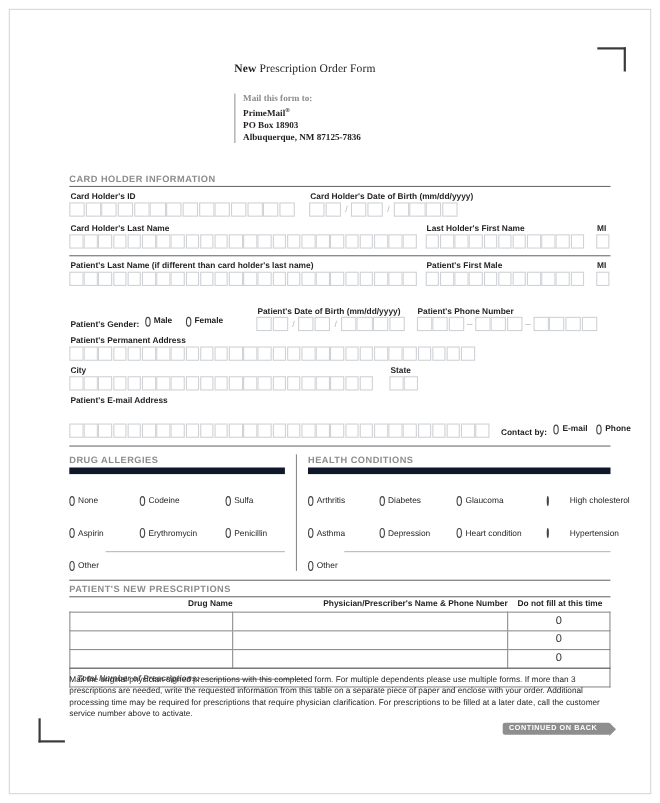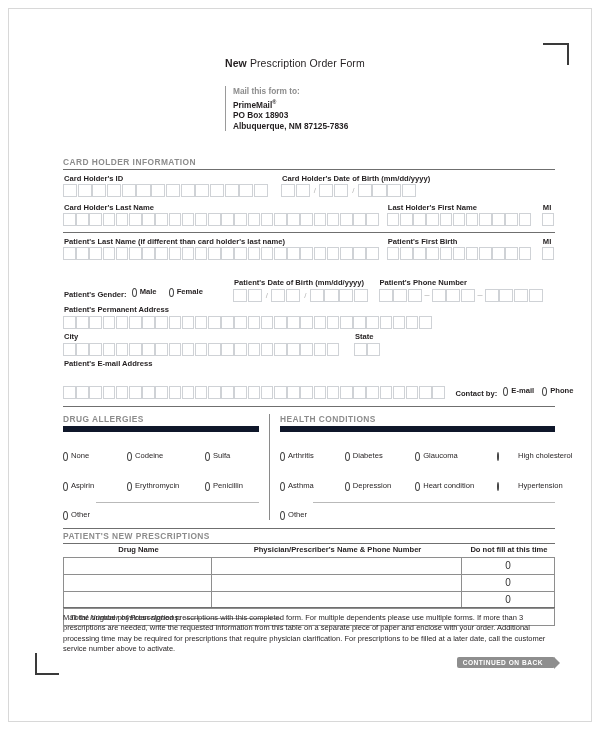--- a/index.html
+++ b/index.html
@@ -31,21 +31,21 @@
   .corner { position: absolute; }
   .corner i { position: absolute; background: #3a3a3a; display: block; }
   .corner-tr { right: 22px; top: 34px; width: 26px; height: 22px; }
   .corner-tr i.h { left: 0; top: 0; width: 26px; height: 2px; }
   .corner-tr i.v { right: 0; top: 0; width: 2px; height: 22px; }
   .corner-bl { left: 26px; bottom: 46px; width: 24px; height: 22px; }
   .corner-bl i.v { left: 0; top: 0; width: 2px; height: 22px; }
   .corner-bl i.h { left: 0; bottom: 0; width: 24px; height: 2px; }
 
   
-  .header { position: absolute; left: 216px; top: 48px; }
+  .header { position: absolute; left: 204px; top: 48px; font-family: Liberation Serif, serif; }
   .form-title { font-size: 10.5px; letter-spacing: .1px; }
   .form-title b { font-weight: bold; }
   .mail-block {
     margin-top: 17px;
     border-left: 1.5px solid #9a9a9a;
     padding-left: 7px;
     font-size: 8.3px;
     line-height: 10.6px;
     font-weight: bold;
   }
@@ -89,40 +89,40 @@
 
   
   .radio {
     display: inline-block;
     width: 5px; height: 9px;
     border: 1px solid #444;
     border-radius: 50%;
     vertical-align: -1px;
     margin-right: 3px;
   }
-  .opt { font-size: 7.6px; white-space: nowrap; display: inline-flex; align-items: flex-end; margin-top: 16px; }
+  .opt { font-size: 7.6px; white-space: nowrap; display: inline-flex; align-items: center; margin-top: 16px; }
   .opt .txt { line-height: 10px; }
 
   
   .twocol { display: flex; margin-top: 7px; }
   .col-left { width: 196px; }
   .col-right { width: 286px; margin-left: 10px; padding-left: 10px; border-left: 1.4px solid #8a8a8a; }
   .optrow { display: flex; margin-top: 3.5px; }
   .optrow .opt { margin-right: 0; }
   .cl1 { width: 64px; } .cl2 { width: 78px; } .cl3 { width: 54px; }
   .cr1 { width: 68px; } .cr2 { width: 74px; } .cr3 { width: 86px; } .cr4 { width: 58px; gap: 16px; }
   .otherline {
     flex: 1; border-bottom: 1px solid #b9b9b9;
     margin-left: 6px; height: 9px;
   }
 
   
   table.rx { width: 100%; border-collapse: collapse; margin-top: 1px; }
   table.rx th {
-    font-size: 7.6px; font-weight: bold; text-align: center;
+    font-size: 7.6px; font-weight: bold; text-align: right;
     padding: 0 0 2.5px 2px; border: none; color: #231f20;
   }
   table.rx th.c { text-align: center; }
   table.rx td {
     border: 1px solid #8e8e8e;
     height: 17px;
   }
   table.rx td.mark { text-align: center; font-size: 10px; color: #333; }
   td.total {
     border: 1px solid #8e8e8e;
@@ -313,21 +313,21 @@
               <span class="bx"></span>
               <span class="bx"></span>
               <span class="bx"></span>
               <span class="bx"></span>
               <span class="bx"></span>
               <span class="bx"></span>
               <span class="bx"></span>
             </div>
         </div>
         <div>
-          <div class="fld-label">Patient's First Birth</div>
+          <div class="fld-label">Patient's First Male</div>
           <div class="comb sm">
               <span class="bx"></span>
               <span class="bx"></span>
               <span class="bx"></span>
               <span class="bx"></span>
               <span class="bx"></span>
               <span class="bx"></span>
               <span class="bx"></span>
               <span class="bx"></span>
               <span class="bx"></span>

